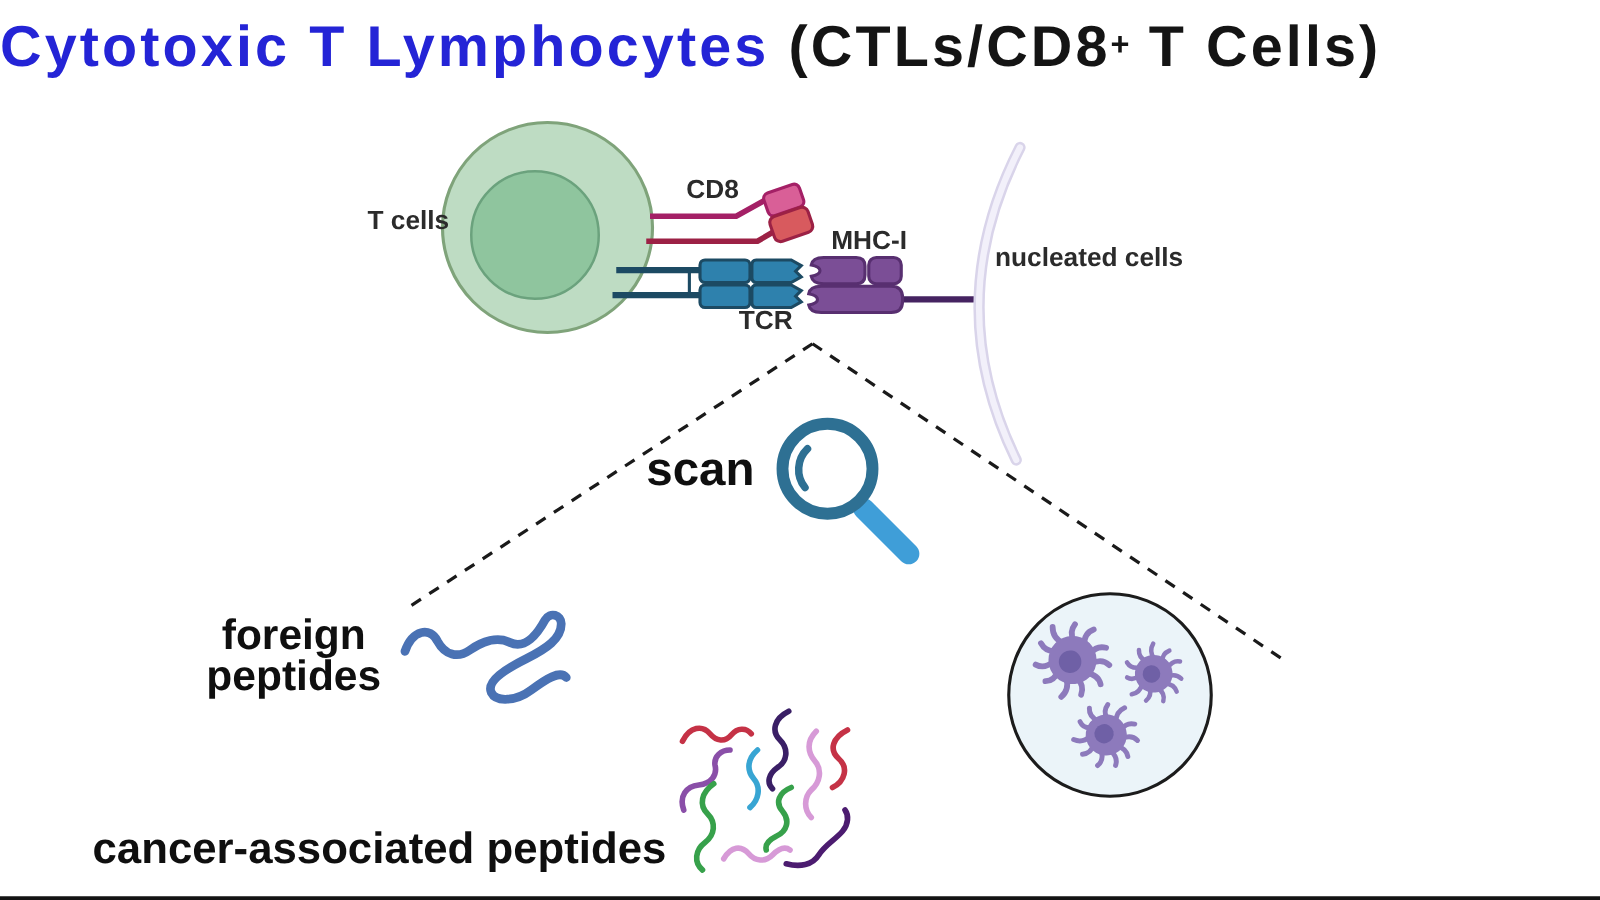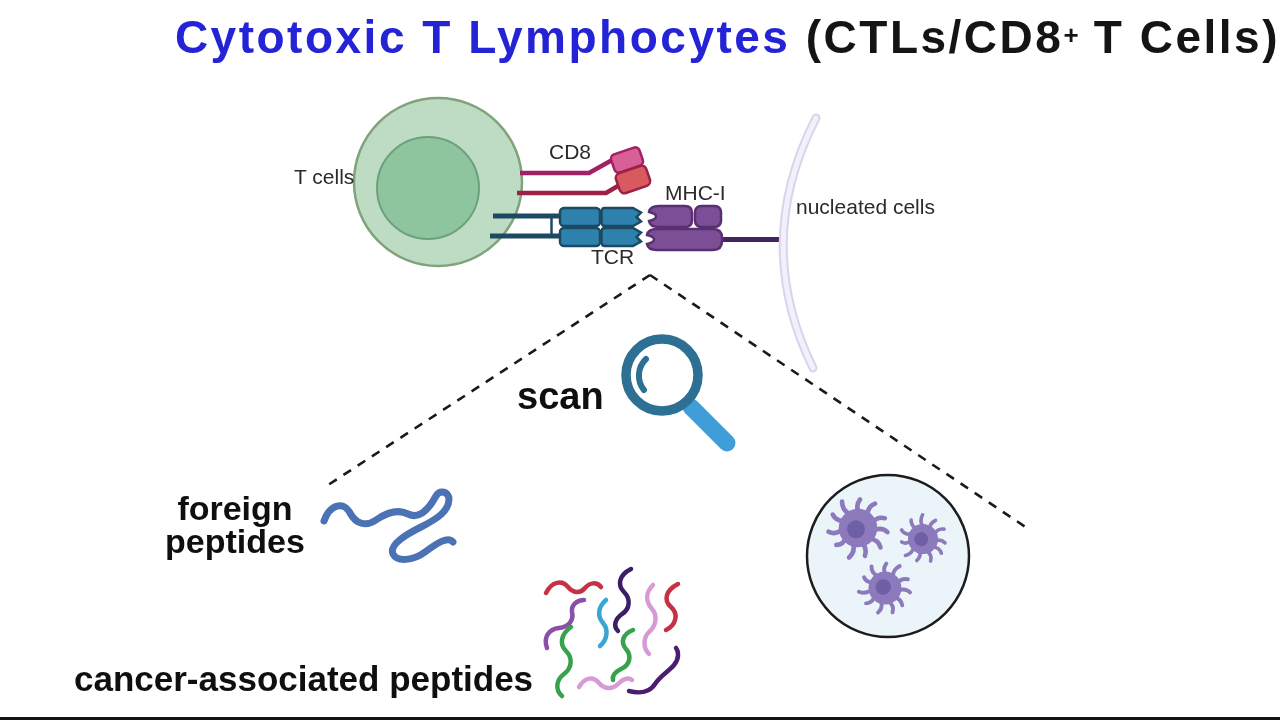--- a/index.html
+++ b/index.html
@@ -1,24 +1,24 @@
 <!DOCTYPE html>
 <html><head>
 <meta charset="utf-8">
 <style>
   html,body{margin:0;padding:0;background:#ffffff;}
   #stage{position:relative;width:1280px;height:720px;background:#ffffff;overflow:hidden;
          font-family:"Liberation Sans", sans-serif;}
-  #titlebar{position:absolute;top:10px;left:0;width:1280px;text-align:right;
+  #titlebar{position:absolute;top:10px;left:0;width:1280px;text-align:left;
             font-size:46px;font-weight:bold;letter-spacing:2.5px;white-space:nowrap;}
   .title-blue{color:#2424d6;}
   .title-black{color:#141414;}
   #titlebar sup{font-size:26px;vertical-align:9px;letter-spacing:0;}
   .lbl{position:absolute;white-space:nowrap;line-height:1.05;}
-  .small-lbl{font-size:21px;color:#2b2b2b;}
+  .small-lbl{font-size:21px;color:#2b2b2b;font-weight:bold;}
   .big-lbl{font-size:38px;font-weight:bold;color:#0f0f0f;}
   #foreign-lbl{left:150px;top:492px;width:170px;text-align:center;
                font-size:34px;font-weight:bold;color:#0f0f0f;line-height:33px;}
   #cancer-lbl{left:74px;top:661px;font-size:35px;font-weight:bold;color:#0f0f0f;}
   #art{position:absolute;left:0;top:0;}
   #bottom-border{position:absolute;left:0;top:717px;width:1280px;height:3px;background:#141414;}
 </style>
 </head>
 <body>
 
@@ -127,21 +127,21 @@
   <div class="lbl small-lbl" style="left:294px;top:166px;">T cells</div>
 
   <div class="lbl small-lbl" style="left:549px;top:141px;">CD8</div>
 
   <div class="lbl small-lbl" style="left:591px;top:246px;">TCR</div>
 
   <div class="lbl small-lbl" style="left:665px;top:182px;">MHC-I</div>
 
   <div class="lbl small-lbl" style="left:796px;top:196px;text-align:center;">nucleated cells</div>
 
-  <div class="lbl big-lbl" style="left:517px;top:357px;margin-top:20px;">scan</div>
+  <div class="lbl big-lbl" style="left:517px;top:357px;">scan</div>
 
   <div class="lbl" id="foreign-lbl">
     <div>foreign</div>
     <div>peptides</div>
   </div>
 
   <div class="lbl" id="cancer-lbl">cancer-associated peptides</div>
 
 
   <div id="bottom-border"></div>

